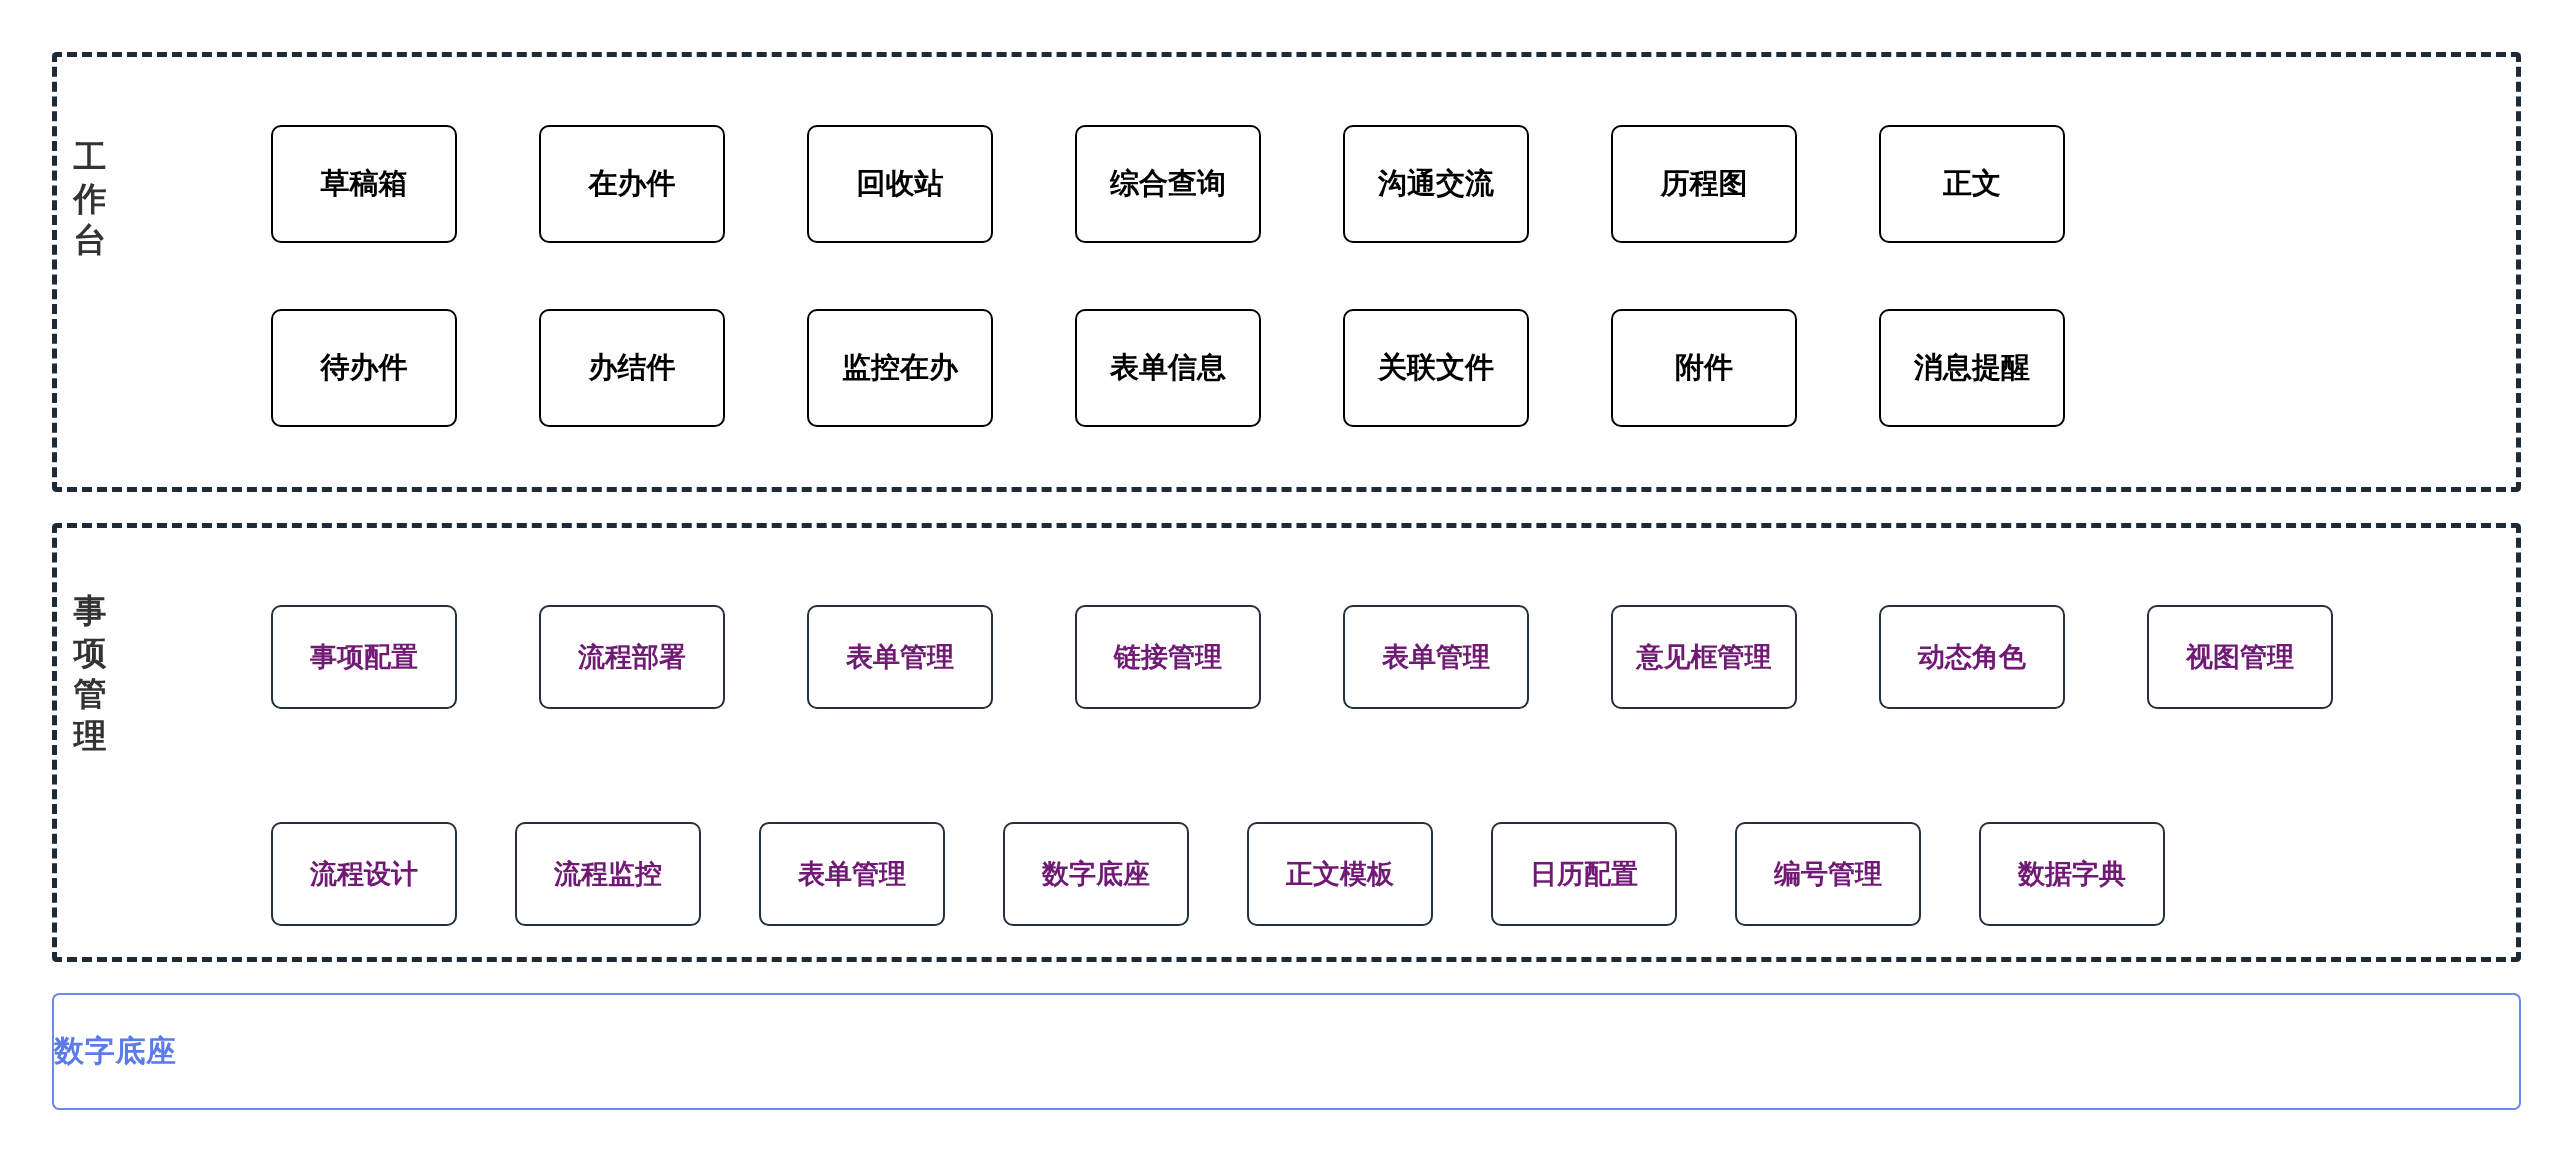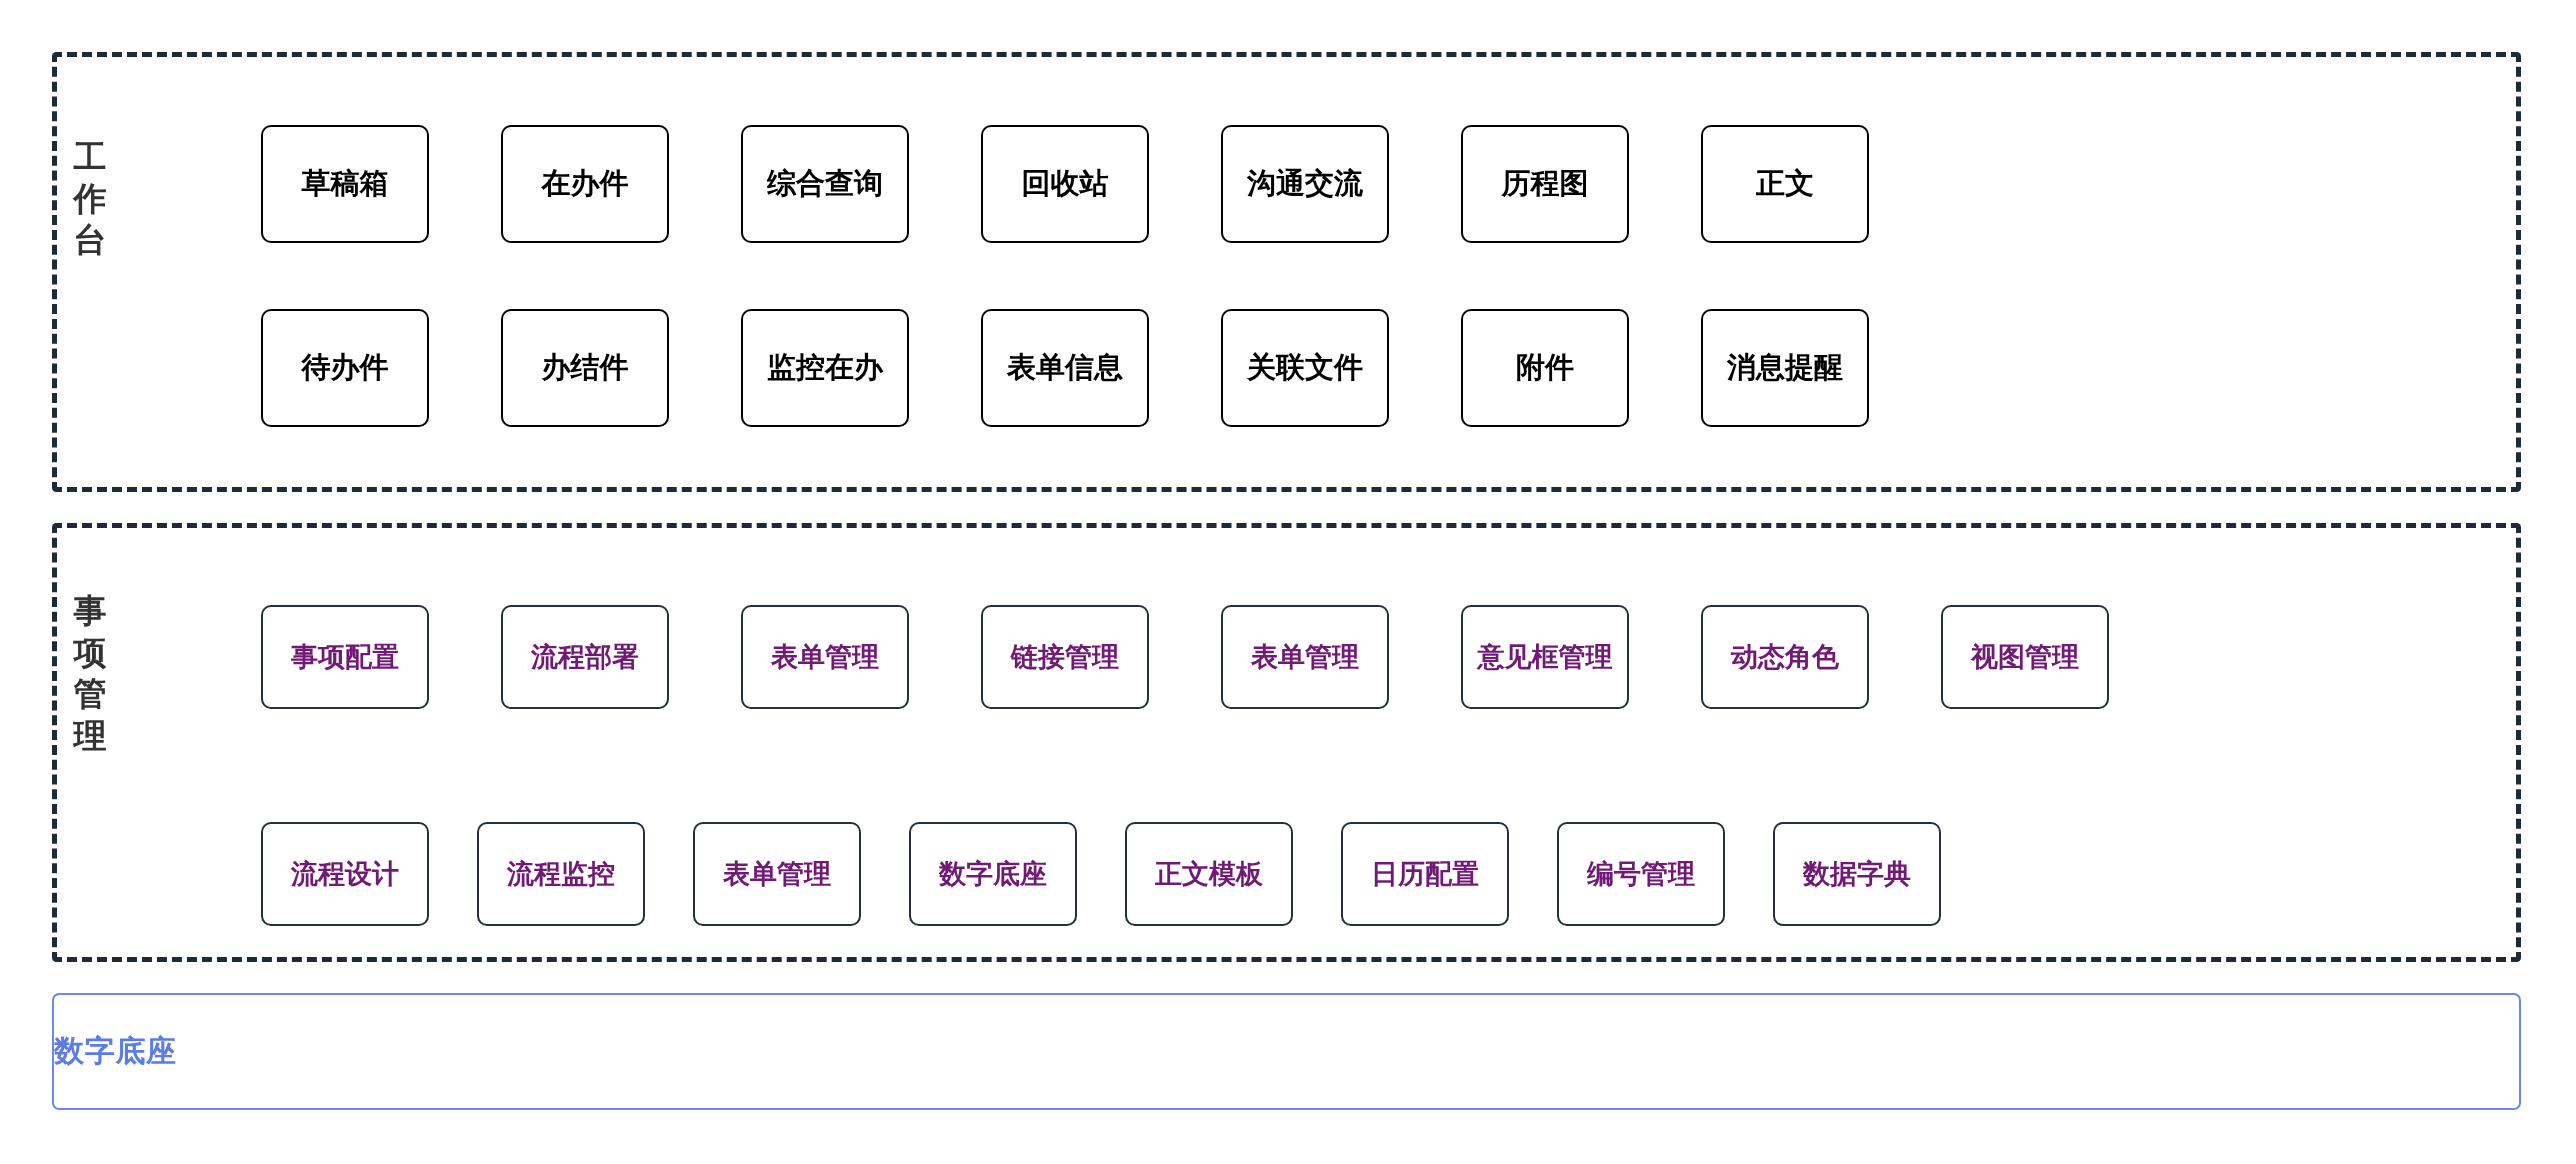--- a/index.html
+++ b/index.html
@@ -64,29 +64,30 @@
     position: absolute;
     display: flex;
   }
   .row-wb-1 { left: 261px; top: 125px;  gap: 72px; }
   .row-wb-2 { left: 261px; top: 309px;  gap: 72px; }
   .row-mm-1 { left: 261px; top: 605px;  gap: 72px; }
   .row-mm-2 { left: 261px; top: 822px; gap: 48px; }
 
   .card {
     box-sizing: border-box;
-    width: 168px;
+    width: 186px;
     background: #ffffff;
     border-radius: 10px;
     display: flex;
     align-items: center;
     justify-content: center;
     font-weight: 700;
     text-align: right;
     white-space: nowrap;
+    margin-left: 10px;
   }
 
   
   .card-wb {
     height: 118px;
     border: 2.9px solid #000000;
     color: #000000;
     font-size: 29px;
   }
 
@@ -131,24 +132,24 @@
   </div>
 
 <div class="row row-wb-1" id="row-wb-1">
     <div class="card card-wb">
       <span>草稿箱</span>
     </div>
     <div class="card card-wb">
       <span>在办件</span>
     </div>
     <div class="card card-wb">
+      <span>回收站</span>
+    </div>
+    <div class="card card-wb">
       <span>综合查询</span>
-    </div>
-    <div class="card card-wb">
-      <span>回收站</span>
     </div>
     <div class="card card-wb">
       <span>沟通交流</span>
     </div>
     <div class="card card-wb">
       <span>历程图</span>
     </div>
     <div class="card card-wb">
       <span>正文</span>
     </div>

